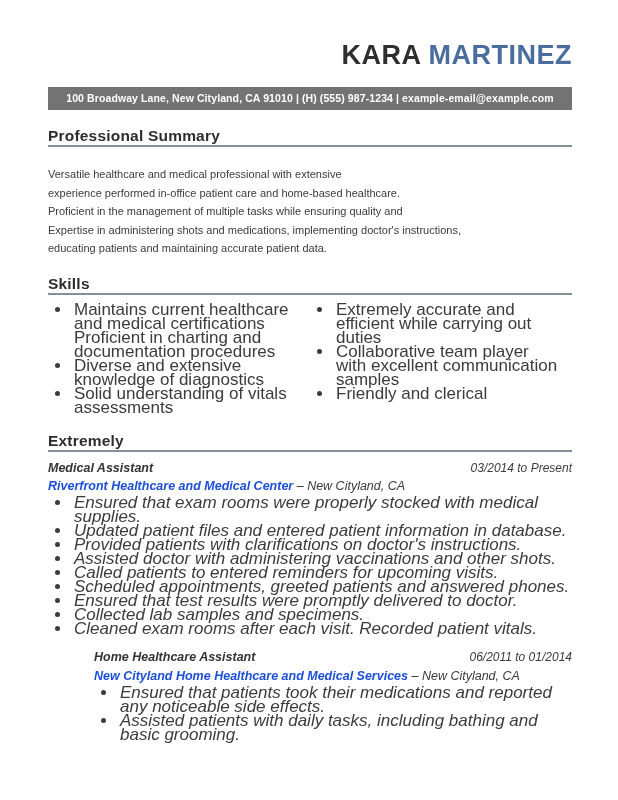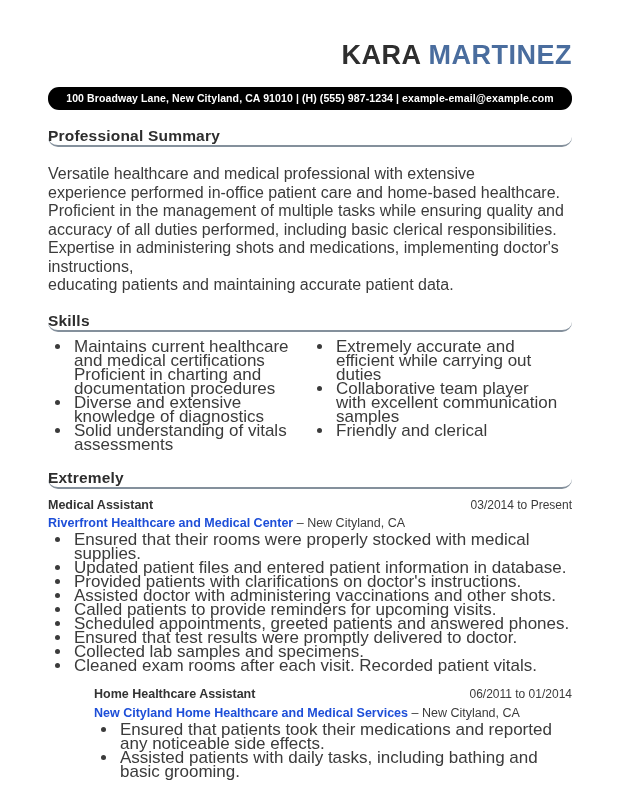--- a/index.html
+++ b/index.html
@@ -1,15 +1,15 @@
 <!DOCTYPE html>
 <html><head>
 <meta charset="utf-8">
 <style>
-  * { margin: 0; padding: 0; box-sizing: border-box; border-radius: 11px; }
+  * { margin: 0; padding: 0; box-sizing: border-box; }
   html, body { background: #ffffff; }
   .page {
     width: 618px;
     height: 800px;
     background: #ffffff;
     font-family: "Liberation Sans", sans-serif;
     color: #3b3b3b;
     overflow: hidden;
     position: relative;
   }
@@ -20,62 +20,62 @@
     font-size: 27px;
     font-weight: bold;
     line-height: 31px;
     letter-spacing: 0.5px;
     white-space: nowrap;
   }
   .name-first { color: #2e2e2e; }
   .name-last  { color: #4a6d9e; margin-left: 7px; }
   .contact-bar {
     margin: 16px 46px 0 48px;
-    background: #000000;
+    background: #737373;
     color: #ffffff;
     text-align: center;
     font-size: 10.5px;
     font-weight: bold;
     padding: 5px 0 6px 0;
     letter-spacing: 0.1px;
   }
   
   .content { margin: 0 46px 0 48px; }
   .section-title {
     margin-top: 17px;
     font-size: 15.5px;
     font-weight: bold;
     color: #2d2d2d;
     border-bottom: 2px solid #84909c;
     letter-spacing: 0.2px;
   }
   
   .summary-text {
     margin-top: 18px;
-    font-size: 16px;
+    font-size: 11px;
     line-height: 18.5px;
     color: #3b3b3b;
   }
   
   .skills-cols { display: flex; margin-top: 8px; }
   .skills-col { width: 50%; }
   ul.bullets {
     margin: 0;
     padding-left: 24px;
     list-style: disc;
   }
   ul.bullets li {
     font-size: 17px;
     line-height: 14px;
     color: #3b3b3b;
     padding-left: 2px;
   }
   .skills-col ul.bullets { padding-right: 14px; }
   
-  .job { margin-top: 9px; }
+  .job { margin-top: 9px; font-style: italic; }
   .job + .job { margin-top: 14px; margin-left: 46px; }
   .job-header {
     display: flex;
     justify-content: space-between;
     align-items: baseline;
   }
   .job-title { font-size: 12.5px; font-weight: bold; color: #333333; }
   .job-dates { font-size: 12px; color: #3b3b3b; }
   .company-line { margin-top: 4.5px; font-size: 12.5px; }
   .company-name { font-weight: bold; color: #1d4ed8; }
@@ -92,21 +92,20 @@
   </div>
   <div class="contact-bar">100 Broadway Lane, New Cityland, CA 91010 | (H) (555) 987-1234 | example-email@example.com</div>
 
   <div class="content">
 
     <div class="section-title">Professional Summary</div>
     <div class="summary-text">
       <div>Versatile healthcare and medical professional with extensive</div>
       <div>experience performed in-office patient care and home-based healthcare.</div>
       <div>Proficient in the management of multiple tasks while ensuring quality and</div>
-      <div>accuracy of all duties performed, including basic clerical responsibilities.</div>
       <div>Expertise in administering shots and medications, implementing doctor's instructions,</div>
       <div>educating patients and maintaining accurate patient data.</div>
     </div>
 
     <div class="section-title">Skills</div>
     <div class="skills-cols">
       <div class="skills-col">
         <ul class="bullets">
           <li>Maintains current healthcare and medical certifications Proficient in charting and documentation procedures</li>
           <li>Diverse and extensive knowledge of diagnostics</li>
@@ -127,25 +126,25 @@
     <div class="job">
       <div class="job-header">
         <span class="job-title">Medical Assistant</span>
         <span class="job-dates">03/2014 to Present</span>
       </div>
       <div class="company-line">
         <span class="company-name">Riverfront Healthcare and Medical Center</span>
         <span class="company-location">– New Cityland, CA</span>
       </div>
       <ul class="bullets">
-        <li>Ensured that their rooms were properly stocked with medical supplies.</li>
+        <li>Ensured that exam rooms were properly stocked with medical supplies.</li>
         <li>Updated patient files and entered patient information in database.</li>
         <li>Provided patients with clarifications on doctor's instructions.</li>
         <li>Assisted doctor with administering vaccinations and other shots.</li>
-        <li>Called patients to provide reminders for upcoming visits.</li>
+        <li>Called patients to entered reminders for upcoming visits.</li>
         <li>Scheduled appointments, greeted patients and answered phones.</li>
         <li>Ensured that test results were promptly delivered to doctor.</li>
         <li>Collected lab samples and specimens.</li>
         <li>Cleaned exam rooms after each visit. Recorded patient vitals.</li>
       </ul>
     </div>
 
     <div class="job">
       <div class="job-header">
         <span class="job-title">Home Healthcare Assistant</span>

